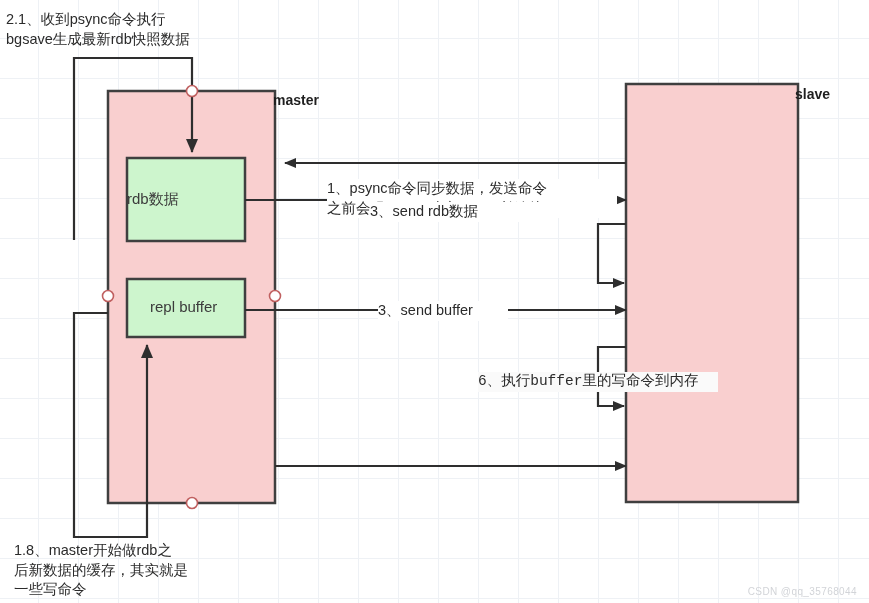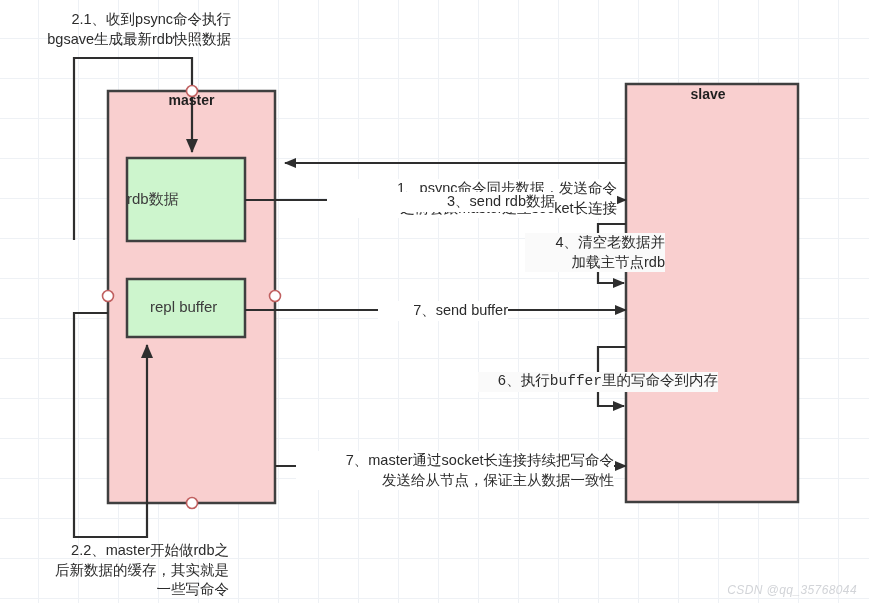--- a/index.html
+++ b/index.html
@@ -27,50 +27,50 @@
     left: 0;
     top: 0;
     width: 869px;
     height: 603px;
   }
   .node-label {
     position: absolute;
     font-weight: bold;
     font-size: 14px;
     color: #1f1f1f;
-    text-align: center;
+    text-align: right;
     white-space: nowrap;
+    padding-left: 44px;
   }
   .inner-label {
     position: absolute;
     font-size: 15px;
     color: #3b3b3b;
     text-align: left;
     white-space: nowrap;
   }
   .ann {
     position: absolute;
     font-size: 14.5px;
     color: #2b2b2b;
     line-height: 1.36;
-    text-align: right;
+    text-align: left;
     white-space: pre;
   }
   .ann.hl {
     background: #fafafa;
   }
   .watermark {
     position: absolute;
     right: 12px;
     bottom: 6px;
-    font-size: 12px;
+    font-size: 10px;
     color: #d2d4d8;
     letter-spacing: 0.4px;
     white-space: nowrap;
-    font-style: italic;
   }
 </style>
 </head>
 <body>
 
 <div id="canvas">
 
   <svg id="svg-layer" viewBox="0 0 869 603">
     <defs>
       <marker id="arrow" markerWidth="12" markerHeight="10" refX="11" refY="5" orient="auto" markerUnits="userSpaceOnUse">
@@ -106,43 +106,39 @@
     <path d="M275,466 L626,466" fill="none" stroke="#2e2e2e" stroke-width="2.2" marker-end="url(#arrow)"></path>
 
     <circle cx="192" cy="91" r="5.5" fill="#ffffff" stroke="#c06060" stroke-width="1.6"></circle>
     <circle cx="108" cy="296" r="5.5" fill="#ffffff" stroke="#c06060" stroke-width="1.6"></circle>
     <circle cx="275" cy="296" r="5.5" fill="#ffffff" stroke="#c06060" stroke-width="1.6"></circle>
     <circle cx="192" cy="503" r="5.5" fill="#ffffff" stroke="#c06060" stroke-width="1.6"></circle>
   </svg>
 
   <div class="node-label" style="left:108px; top:92px; width:167px;">master</div>
 
-  <div class="node-label" style="left:598px; top:86px; width:188px;margin-left:16px;">slave</div>
+  <div class="node-label" style="left:598px; top:86px; width:188px;">slave</div>
 
   <div class="inner-label" style="left:127px; top:190px; width:118px;">rdb数据</div>
 
   <div class="inner-label" style="left:127px; top:298px; width:118px;margin-left:23px;">repl buffer</div>
 
   <div class="ann" style="left:6px; top:10px; width:225px;">2.1、收到psync命令执行
 bgsave生成最新rdb快照数据</div>
 
   <div class="ann" style="left:327px; top:152px; width:290px; background:#ffffff;margin-top:27px;">1、psync命令同步数据，发送命令
 之前会跟master建立socket长连接</div>
 
-  <div class="ann" style="left:370px; top:192px; width:185px; background:#ffffff;">3、send rdb数据</div>
+  <div class="ann" style="left:370px; top:202px; width:185px; background:#ffffff;">3、send rdb数据</div>
 
-  <div class="ann hl" style="left:525px; top:233px; width:140px;">4、清空老数据并
-加载主节点rdb</div>
 
-  <div class="ann" style="left:378px; top:301px; width:130px; background:#ffffff;">7、send buffer</div>
+  <div class="ann" style="left:378px; top:301px; width:130px; background:#ffffff;">3、send buffer</div>
 
   <div class="ann hl" style="left:478px; top:372px; width:240px;font-family:Liberation Mono, monospace;">6、执行buffer里的写命令到内存</div>
 
-  <div class="ann" style="left:296px; top:451px; width:318px; background:#ffffff;">7、master通过socket长连接持续把写命令
-发送给从节点，保证主从数据一致性</div>
 
-  <div class="ann" style="left:14px; top:541px; width:215px;">2.2、master开始做rdb之
+  <div class="ann" style="left:14px; top:541px; width:215px;">1.8、master开始做rdb之
 后新数据的缓存，其实就是
 一些写命令</div>
 
   <div class="watermark">CSDN @qq_35768044</div>
 
 </div>
 
 </body></html>

